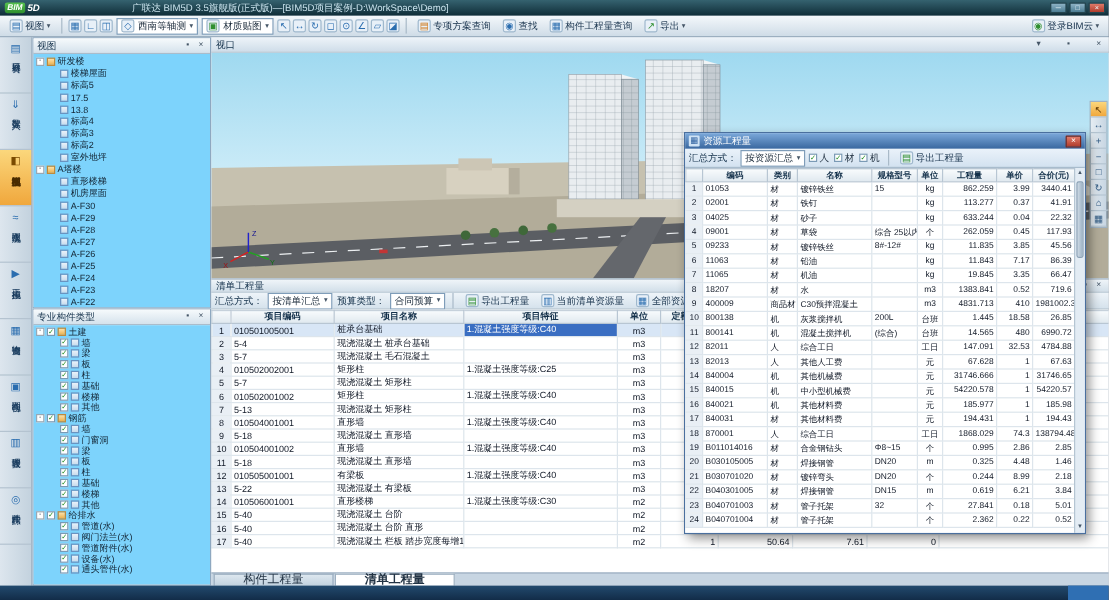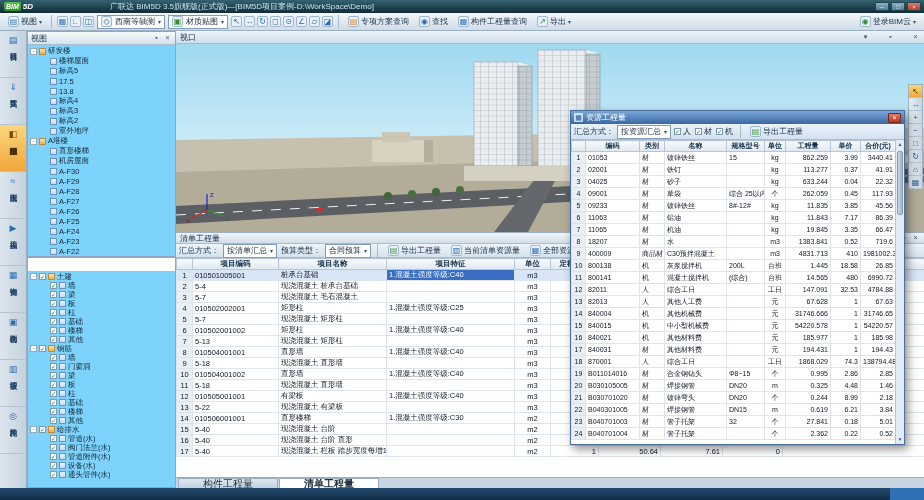--- a/index.html
+++ b/index.html
@@ -323,20 +323,25 @@
             <span class="t-lb">A-F23</span>
           </div>
           <div class="tree-row lvl1">
             <span class="exp-sp"></span>
             <span class="t-ic"></span>
             <span class="t-lb">A-F22</span>
           </div>
         </div>
     </div>
     <div class="panel pc">
+      <div class="phead">
+        <span class="ph-title">专业构件类型</span>
+        <span class="ph-ic">▪</span>
+        <span class="ph-ic">×</span>
+      </div>
       <div class="pbody">
           <div class="tree-row lvl0 root">
             <span class="exp">-</span>
             <span class="cb">✓</span>
             <span class="t-ic"></span>
             <span class="t-lb">土建</span>
           </div>
           <div class="tree-row lvl1">
             <span class="exp-sp"></span>
             <span class="cb">✓</span>

